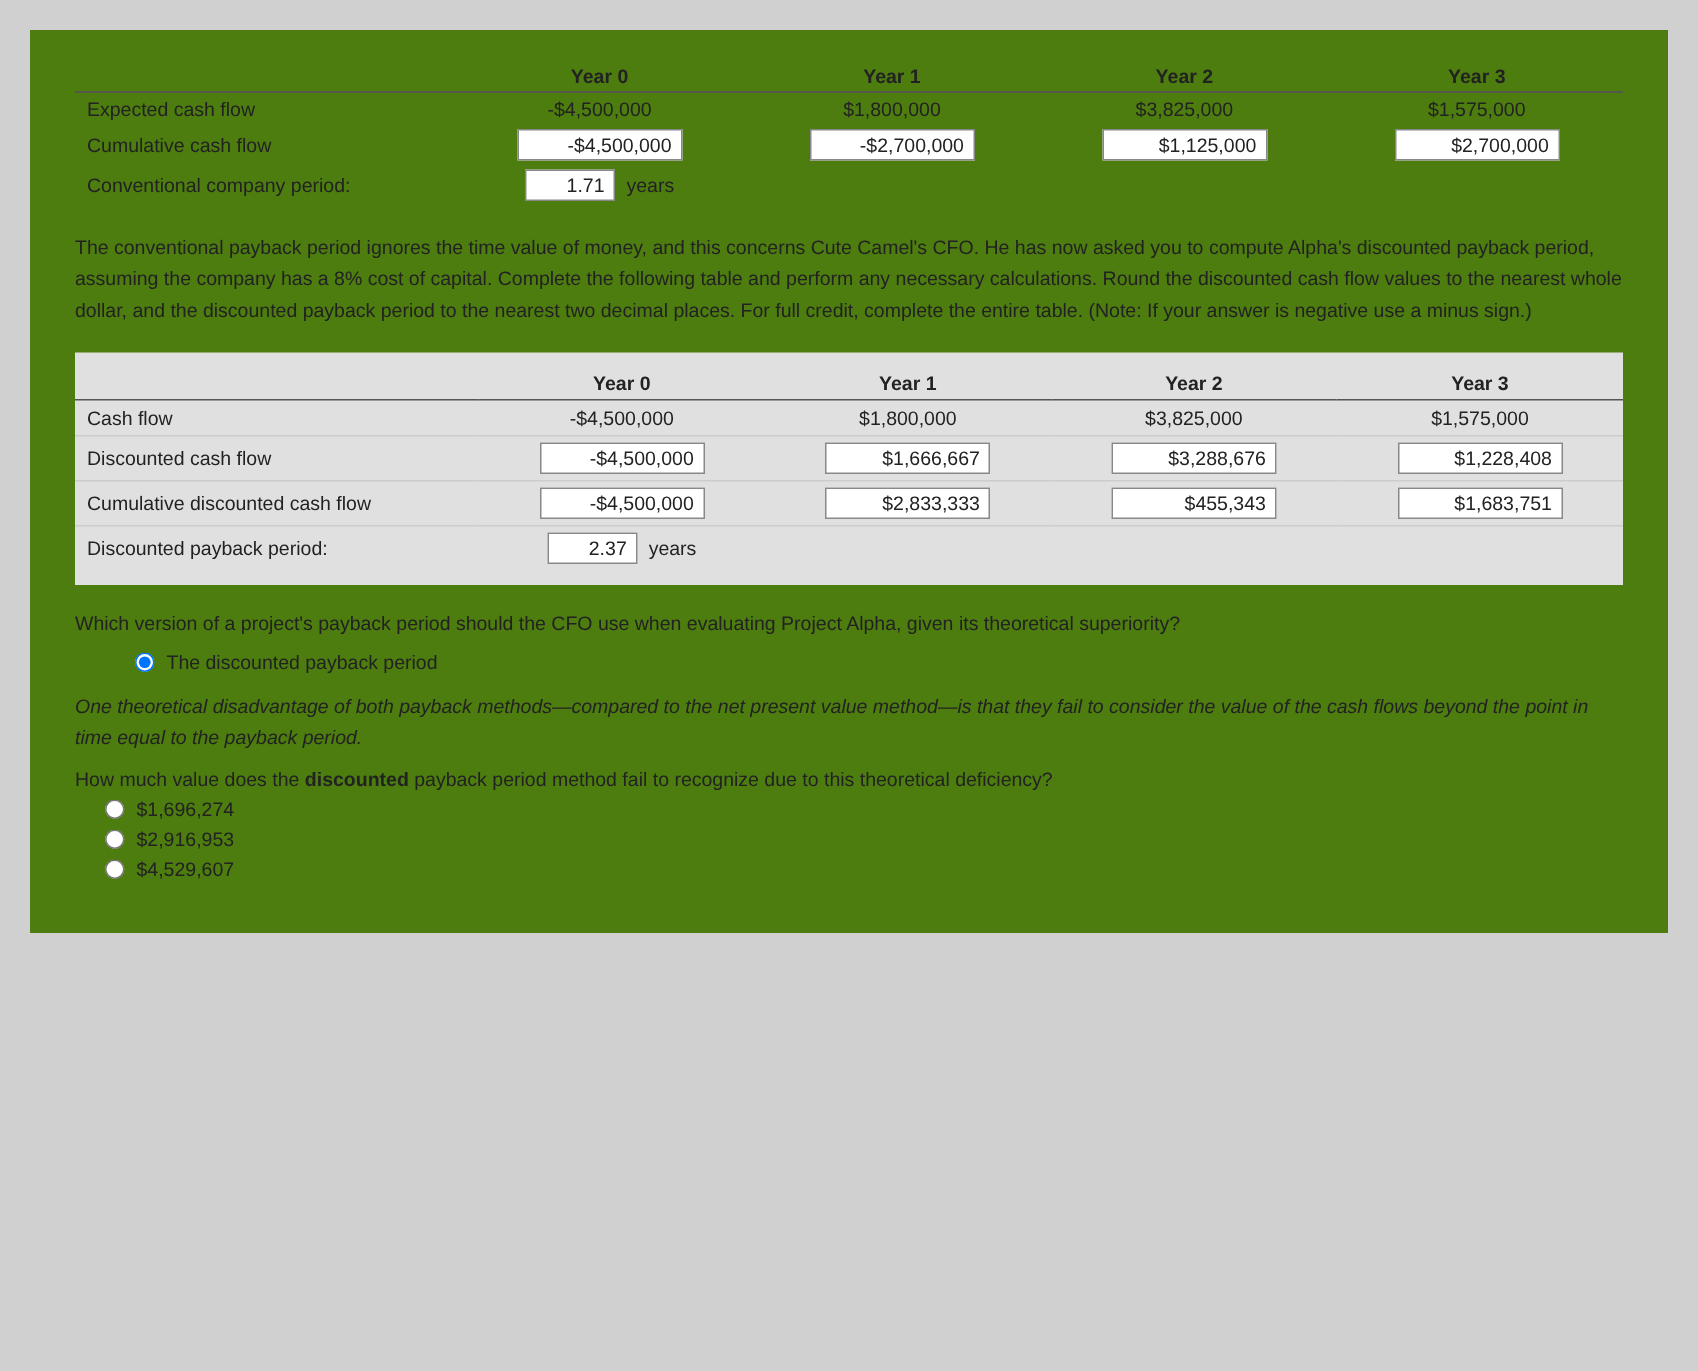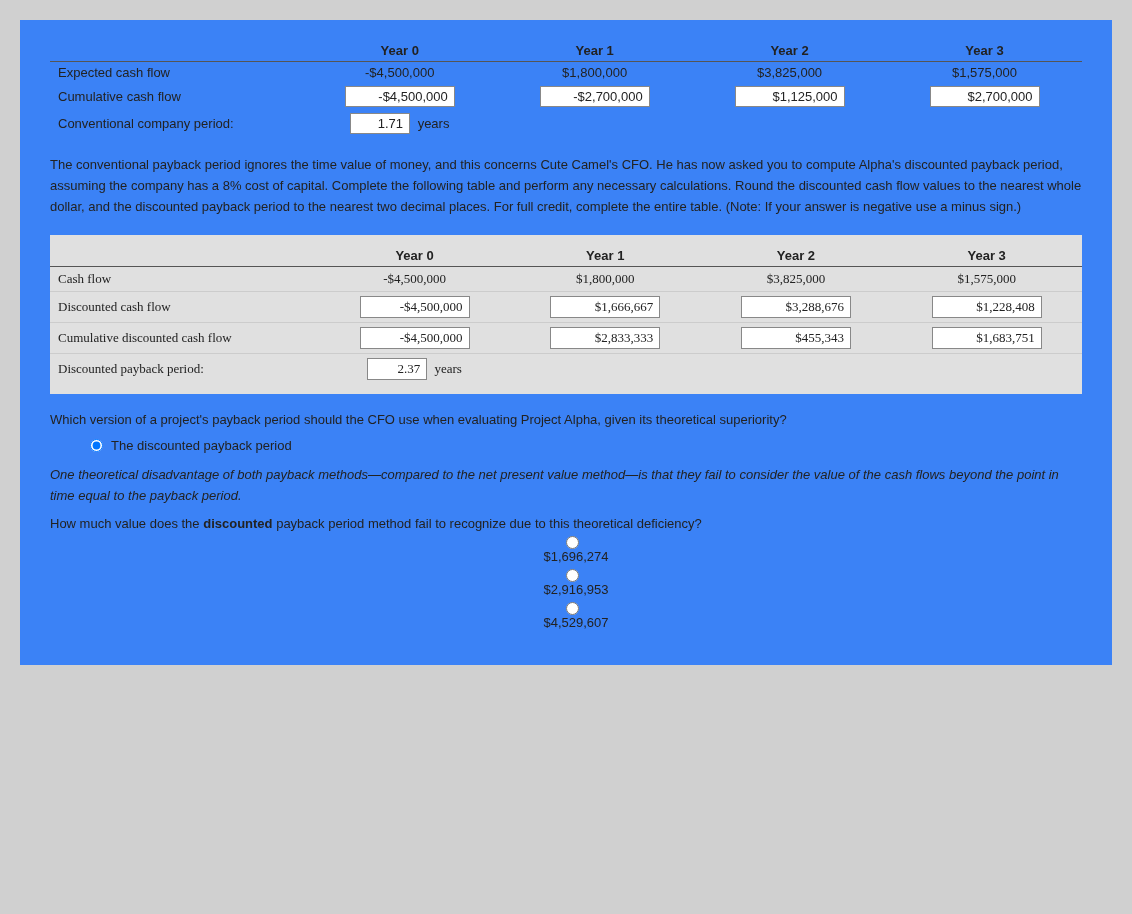--- a/index.html
+++ b/index.html
@@ -4,21 +4,21 @@
   <style>
     * { box-sizing: border-box; margin: 0; padding: 0; }
     body {
       font-family: Arial, sans-serif;
       font-size: 13px;
       background: #d0d0d0;
       padding: 20px;
       color: #222;
     }
     .page {
-      background: #3b82f6;
+      background: #4d7c0f;
       padding: 20px 30px 30px 30px;
       max-width: 1092px;
       margin: 0 auto;
     }
 
     
     .top-table-section {
       margin-bottom: 18px;
     }
     .data-table {
@@ -80,21 +80,20 @@
       text-align: center;
       font-weight: bold;
       font-size: 13px;
       padding: 3px 8px;
       border-bottom: 1.5px solid #555;
     }
     .second-table td {
       padding: 4px 8px;
       font-size: 13px;
       border-bottom: 1px solid #ccc;
-      font-family: Liberation Serif, serif;
     }
     .second-table td:first-child {
       width: 240px;
       font-weight: normal;
     }
     .second-table td:not(:first-child) {
       text-align: center;
     }
     .second-table tr:last-child td {
       border-bottom: none;
@@ -133,21 +132,20 @@
 
     .answer-options {
       margin-left: 20px;
     }
     .answer-option {
       display: flex;
       align-items: center;
       margin: 5px 0;
       font-size: 13px;
       cursor: pointer;
-      flex-direction: column;
     }
     .answer-option input[type="radio"] {
       margin-right: 8px;
     }
 
     .first-col-empty {
       width: 220px;
     }
     .year-col {
       width: 170px;

